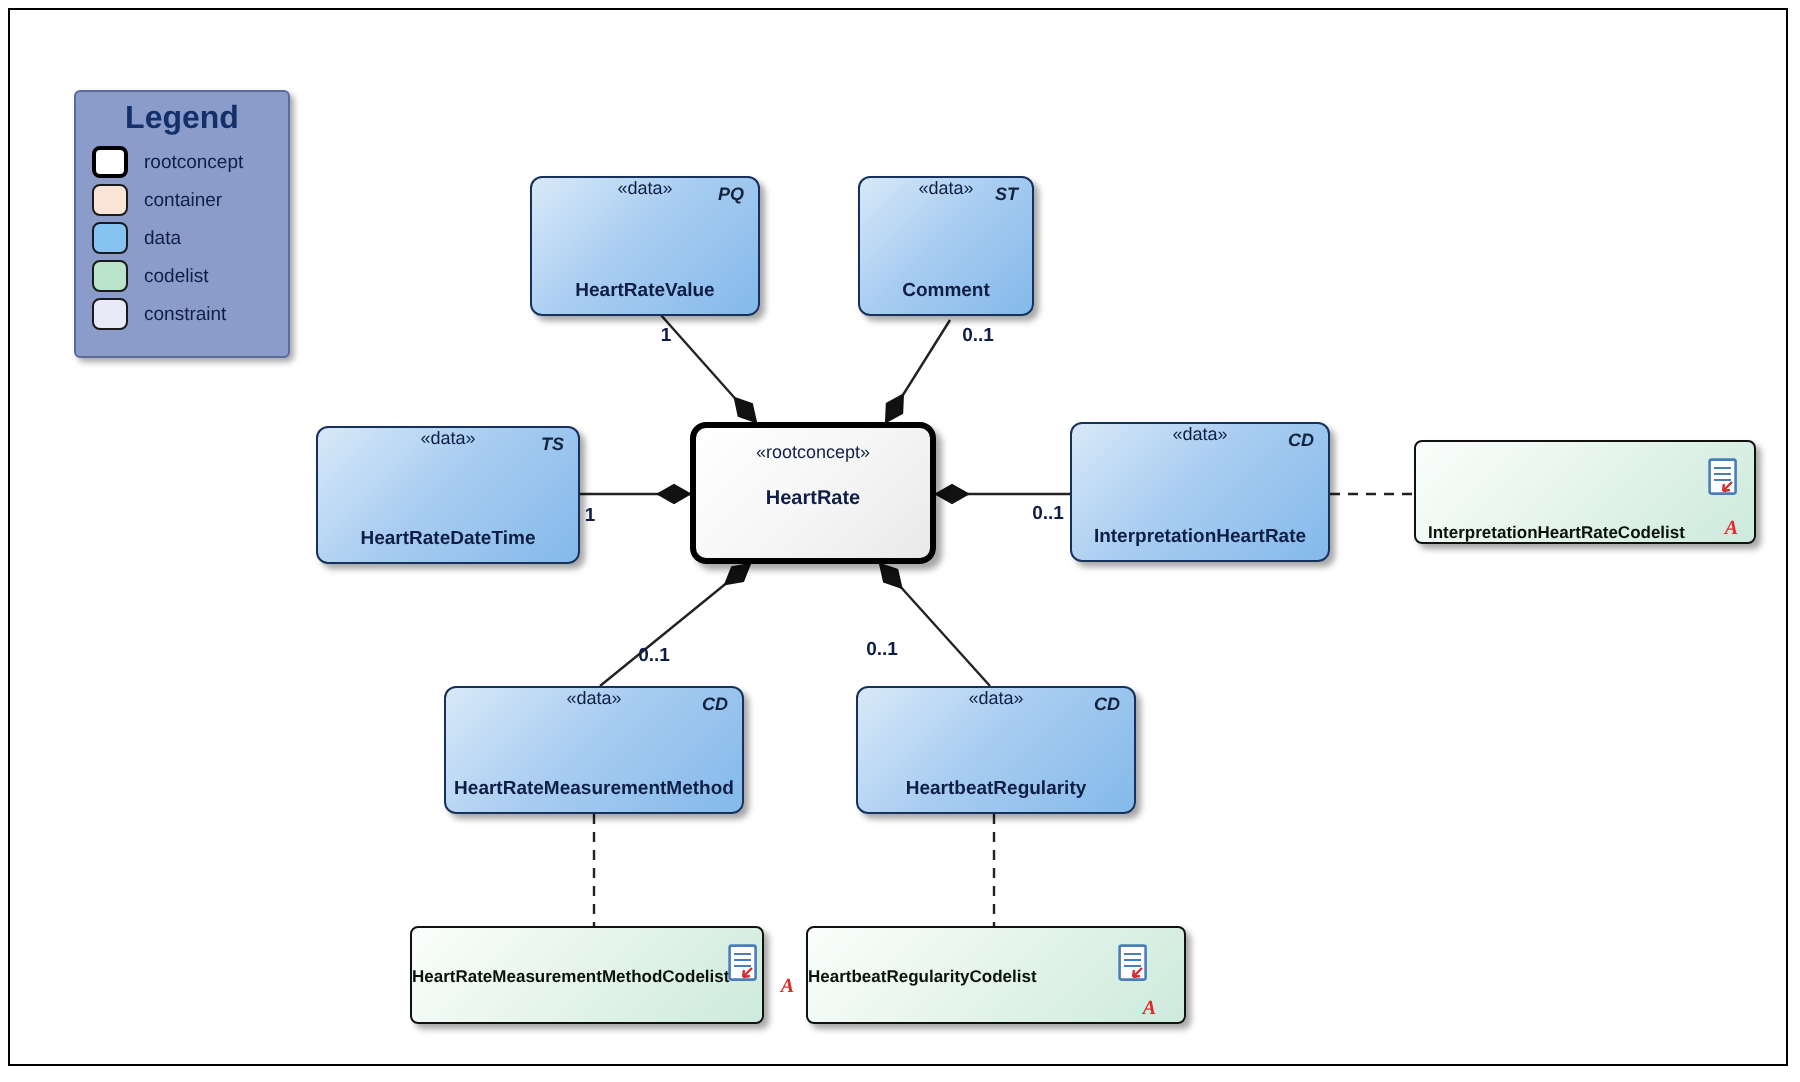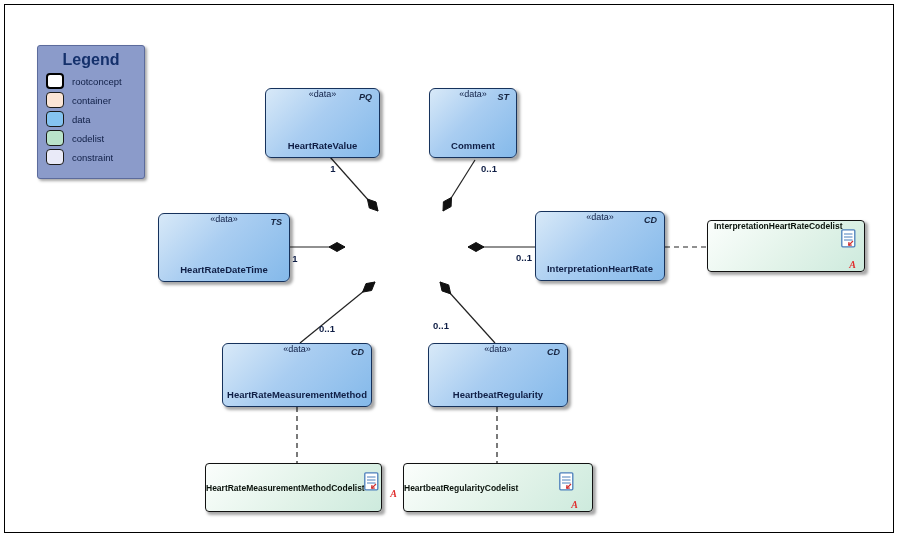--- a/index.html
+++ b/index.html
@@ -138,40 +138,44 @@
     <div class="stereo">«data»</div>
     <div class="nname">Comment</div>
   </div>
 
   <div class="node data" style="left:158px;top:213px;width:132px;height:69px">
     <span class="typetag">TS</span>
     <div class="stereo">«data»</div>
     <div class="nname">HeartRateDateTime</div>
   </div>
 
+  <div class="node root" style="left:345px;top:211px;width:123px;height:71px">
+    <div class="stereo">«rootconcept»</div>
+    <div class="nname">HeartRate</div>
+  </div>
 
   <div class="node data" style="left:535px;top:211px;width:130px;height:70px">
     <span class="typetag">CD</span>
     <div class="stereo">«data»</div>
     <div class="nname">InterpretationHeartRate</div>
   </div>
 
   <div class="node data" style="left:222px;top:343px;width:150px;height:64px">
     <span class="typetag">CD</span>
     <div class="stereo">«data»</div>
     <div class="nname">HeartRateMeasurementMethod</div>
   </div>
 
   <div class="node data" style="left:428px;top:343px;width:140px;height:64px">
     <span class="typetag">CD</span>
     <div class="stereo">«data»</div>
     <div class="nname">HeartbeatRegularity</div>
   </div>
 
-  <div class="node green" style="left:707px;top:220px;width:158px;height:52px;align-items:flex-start;justify-content:flex-start;flex-direction:row;padding-left:6px">
+  <div class="node green" style="left:707px;top:220px;width:171px;height:52px;align-items:flex-end;justify-content:flex-start;flex-direction:row;padding-left:6px">
     <span class="codelist-name">InterpretationHeartRateCodelist</span>
     <svg class="doc-icon" style="right:8px" width="15" height="19" viewBox="0 0 15 19">
       <rect x="0.8" y="0.8" width="13" height="17" fill="#fff" stroke="#4a7ebb" stroke-width="1.3" rx="1"></rect>
       <line x1="3" y1="5" x2="11.5" y2="5" stroke="#4a7ebb" stroke-width="1"></line>
       <line x1="3" y1="8" x2="11.5" y2="8" stroke="#4a7ebb" stroke-width="1"></line>
       <line x1="3" y1="11" x2="11.5" y2="11" stroke="#4a7ebb" stroke-width="1"></line>
       <path d="M12,12 L7.5,16.5 M7.5,16.5 L11,16 M7.5,16.5 L8,13" stroke="#d03030" stroke-width="1.2" fill="none"></path>
     </svg>
     <span class="amarker" style="right:8px;bottom:1px">A</span>
   </div>

